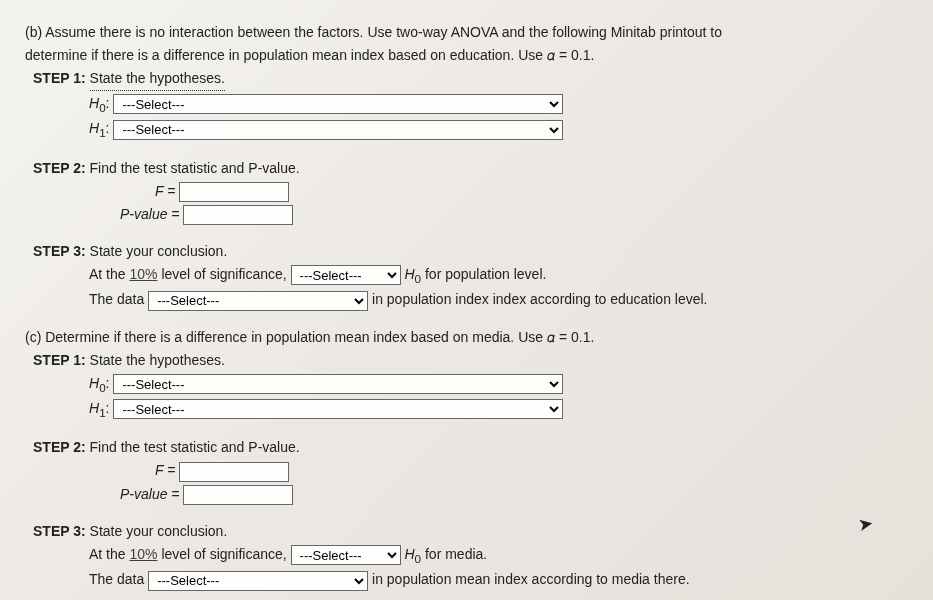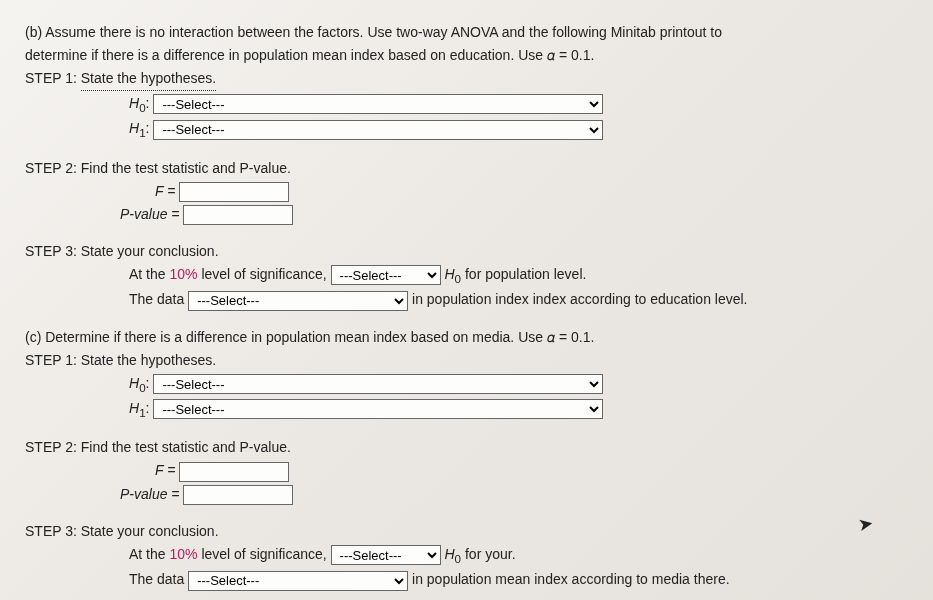--- a/index.html
+++ b/index.html
@@ -11,29 +11,30 @@
       color: #222;
       width: 883px;
       height: 560px;
       position: relative;
     }
     .line {
       margin: 2px 0;
       line-height: 1.5;
     }
     .step-label {
-      font-weight: normal;
+      font-weight: bold;
+      margin-left: 8px;
     }
     .dotted-underline {
       border-bottom: 1.5px dotted #333;
       display: inline-block;
       padding-bottom: 1px;
     }
     .indent {
-      margin-left: 104px;
+      margin-left: 64px;
     }
     .indent2 {
       margin-left: 100px;
     }
     select.select-box {
       font-size: 13px;
       padding: 0 4px;
       height: 20px;
       border: 1px solid #666;
       background: #fdfdfc;
@@ -64,21 +65,22 @@
       border: 1px solid #666;
       background: #fdfdfc;
       vertical-align: middle;
       font-size: 13px;
       padding: 0 4px;
     }
     .italic {
       font-style: italic;
     }
     .red {
-      color: #be185d;
+      color: #404040;
+      text-decoration: underline;
     }
     .cursor {
       position: absolute;
       bottom: 65px;
       right: 60px;
       font-size: 18px;
       transform: rotate(-10deg);
     }
     .section-spacing {
       margin-top: 16px;
@@ -159,21 +161,21 @@
   <input type="text" class="text-input" style="">
 </div>
 
 <div class="line section-spacing">
   <span class="step-label">STEP 3:</span>
   <span>State your conclusion.</span>
 </div>
 <div class="line indent">
   <span>At the </span><span class="red">10%</span><span> level of significance, </span>
   <select class="select-box-med"><option>---Select---</option></select>
-  <span class="italic"> H</span><sub>0</sub><span> for your.</span>
+  <span class="italic"> H</span><sub>0</sub><span> for media.</span>
 </div>
 <div class="line indent">
   <span>The data </span>
   <select class="select-box-wide"><option>---Select---</option></select>
   <span> in population mean index according to media there.</span>
 </div>
 
 <div class="cursor">➤</div>
 
 </body></html>

